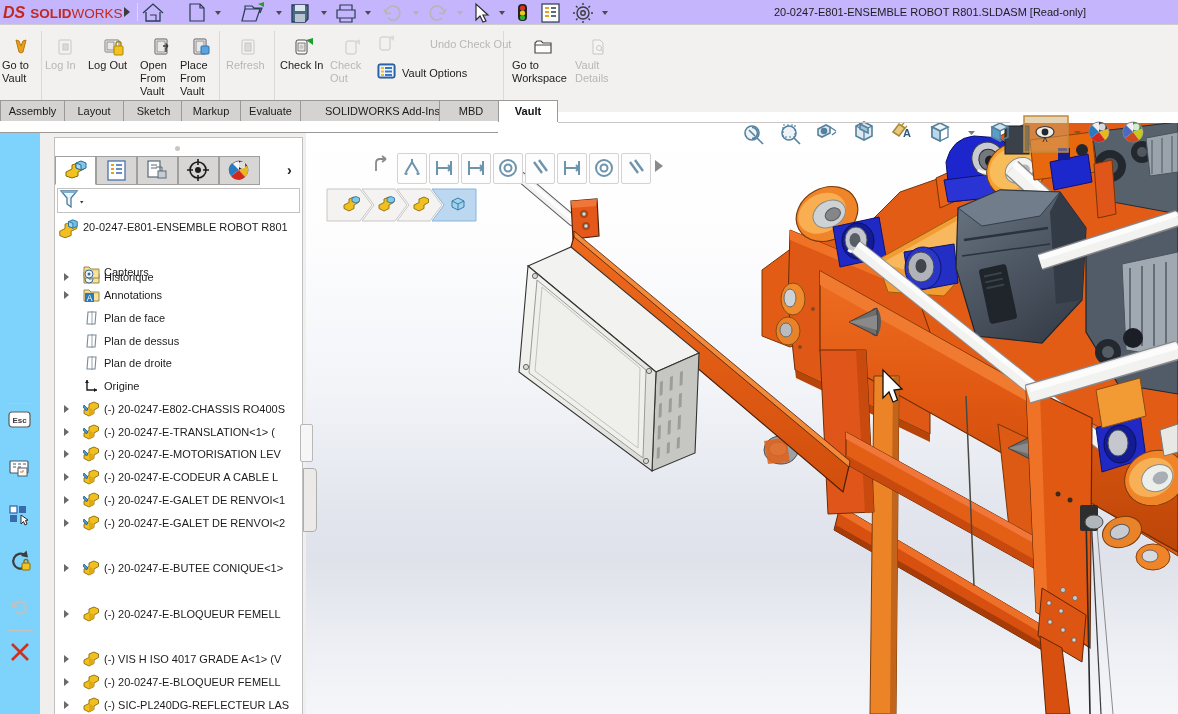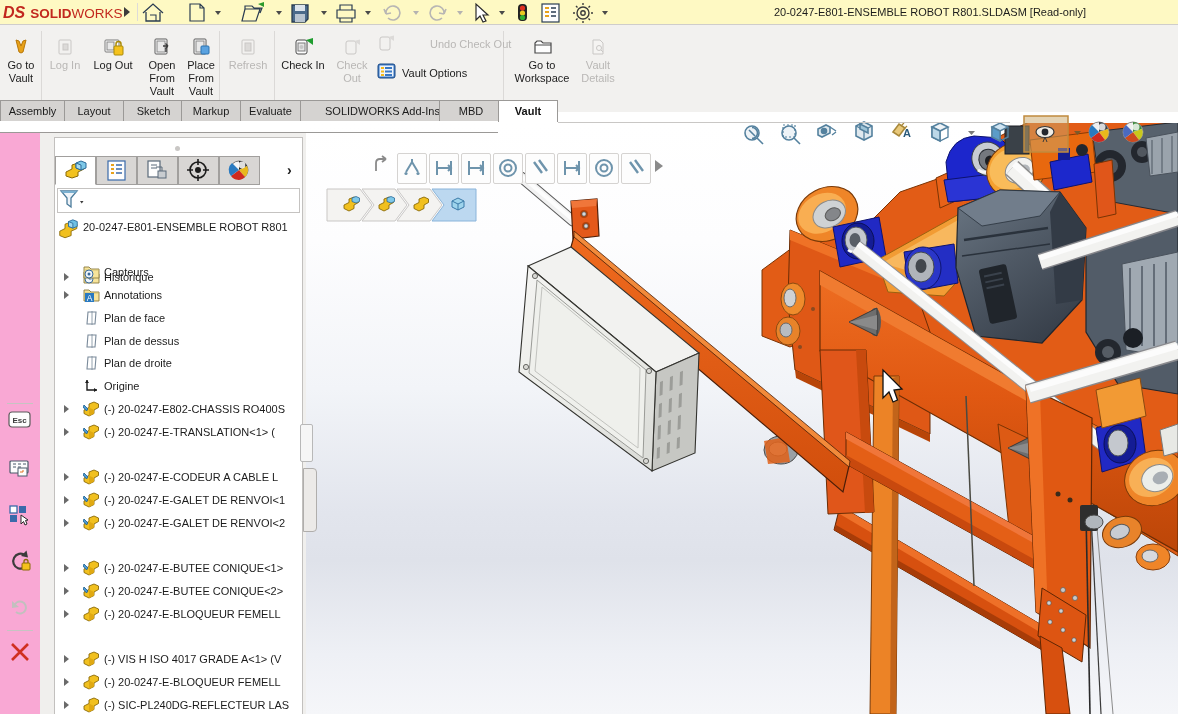--- a/index.html
+++ b/index.html
@@ -1,40 +1,40 @@
 <!DOCTYPE html>
 <html><head><meta charset="utf-8"><style>
 *{margin:0;padding:0;box-sizing:border-box;}
 html,body{width:1178px;height:714px;overflow:hidden;font-family:"Liberation Sans",sans-serif;background:#fff;}
 .abs{position:absolute;}
 #root{position:relative;width:1178px;height:714px;}
 
-#titlebar{left:0;top:0;width:1178px;height:25px;background:#fef9c3;border-bottom:1px solid #cfcdcb;}
+#titlebar{left:0;top:0;width:1178px;height:25px;background:#c4b5fd;border-bottom:1px solid #cfcdcb;}
 .logo{left:3px;top:4px;font-size:13.5px;font-weight:bold;color:#c2281e;white-space:nowrap;}
 .logo .lt{font-weight:bold;}
 .tbarrow{left:124px;top:7px;width:0;height:0;border-left:6px solid #3c3c3c;border-top:5px solid transparent;border-bottom:5px solid transparent;}
 .tsep{left:137px;top:3px;width:1px;height:18px;background:#dddbd9;}
 .caret{width:0;height:0;border-left:3.5px solid transparent;border-right:3.5px solid transparent;border-top:4px solid #4a4a4a;}
 .caret.gray{border-top-color:#b5b3b1;}
 
 #ribbon{left:0;top:25px;width:1178px;height:87px;background:#f2f1ef;}
 .rsep{position:absolute;top:6px;width:1px;height:74px;background:#dbd9d7;}
-.rbtn{position:absolute;text-align:center;font-size:11px;color:#1c1c1c;line-height:13px;}
+.rbtn{position:absolute;text-align:left;font-size:11px;color:#1c1c1c;line-height:13px;}
 .rbtn.gray{color:#b9b7b5;}
 .ricon{margin:0 auto 3px auto;width:18px;height:18px;position:relative;}
 .rside{position:absolute;font-size:11px;color:#1c1c1c;}
 .rside.gray{color:#b9b7b5;}
 
 #tabrow{left:0;top:100px;width:1178px;height:21px;background:transparent;z-index:6;}
 .tab{position:absolute;top:0;height:21px;background:#d5d3d1;border:1px solid #9b9997;border-bottom:none;font-size:11px;color:#1b1b1b;text-align:center;line-height:21px;white-space:nowrap;overflow:hidden;}
 #tabline{left:0;top:132px;width:498px;height:1px;background:#9b9997;z-index:6;}
 #vline123{left:558px;top:122px;width:452px;height:1px;background:#c9c7c5;z-index:6;}
 .vaulttab{position:absolute;top:0;left:498px;width:60px;height:22px;background:#fff;border:1px solid #9b9997;border-bottom:none;font-size:11px;font-weight:bold;color:#111;text-align:center;line-height:20px;}
 
-#strip{left:0;top:133px;width:40px;height:581px;background:#f9a8d4;}
+#strip{left:0;top:133px;width:40px;height:581px;background:#7dd3fc;}
 .sicon{position:absolute;left:8px;width:24px;text-align:center;}
 .ssep{position:absolute;left:7px;width:26px;height:1px;background:#c6c4c2;}
 
 #panelarea{left:40px;top:133px;width:266px;height:581px;background:#f0efed;}
 #panel{position:absolute;left:14px;top:4px;width:249px;height:577px;background:#fff;border:1px solid #c2c0be;border-bottom:none;}
 .ptabs{position:absolute;left:0px;top:18px;width:247px;height:30px;}
 .ptab{position:absolute;top:0;width:41px;height:29px;background:#d8d6d4;border:1px solid #a19f9d;}
 .ptab.active{background:#fff;border-bottom:1px solid #fff;}
 .filter{position:absolute;left:2px;top:50px;width:243px;height:25px;border:1px solid #c5c3c1;background:#fff;}
 #tree{position:absolute;left:0;top:76px;width:247px;height:500px;background:#fff;overflow:hidden;font-size:11px;color:#1c1c1c;}
@@ -364,20 +364,27 @@
             </svg>
             <span class="txt">(-) 20-0247-E802-CHASSIS RO400S</span>
           </div>
       <div class="trow" style="top:208px;">
             <i class="arr"></i>
             <svg class="ticon">
               <use href="#gpart"></use>
             </svg>
             <span class="txt">(-) 20-0247-E-TRANSLATION&lt;1&gt; (</span>
           </div>
+      <div class="trow" style="top:230px;">
+            <i class="arr"></i>
+            <svg class="ticon">
+              <use href="#gpart"></use>
+            </svg>
+            <span class="txt">(-) 20-0247-E-MOTORISATION LEV</span>
+          </div>
       <div class="trow" style="top:253px;">
             <i class="arr"></i>
             <svg class="ticon">
               <use href="#gpart"></use>
             </svg>
             <span class="txt">(-) 20-0247-E-CODEUR A CABLE L</span>
           </div>
       <div class="trow" style="top:276px;">
             <i class="arr"></i>
             <svg class="ticon">
@@ -391,27 +398,20 @@
               <use href="#gpart"></use>
             </svg>
             <span class="txt">(-) 20-0247-E-GALET DE RENVOI&lt;2</span>
           </div>
       <div class="trow" style="top:344px;">
             <i class="arr"></i>
             <svg class="ticon">
               <use href="#gpart"></use>
             </svg>
             <span class="txt">(-) 20-0247-E-BUTEE CONIQUE&lt;1&gt;</span>
-          </div>
-      <div class="trow" style="top:367px;">
-            <i class="arr"></i>
-            <svg class="ticon">
-              <use href="#gpart"></use>
-            </svg>
-            <span class="txt">(-) 20-0247-E-BUTEE CONIQUE&lt;2&gt;</span>
           </div>
       <div class="trow" style="top:390px;">
             <i class="arr"></i>
             <svg class="ticon">
               <use href="#gpart2"></use>
             </svg>
             <span class="txt">(-) 20-0247-E-BLOQUEUR FEMELL</span>
           </div>
       <div class="trow" style="top:435px;">
             <i class="arr"></i>

